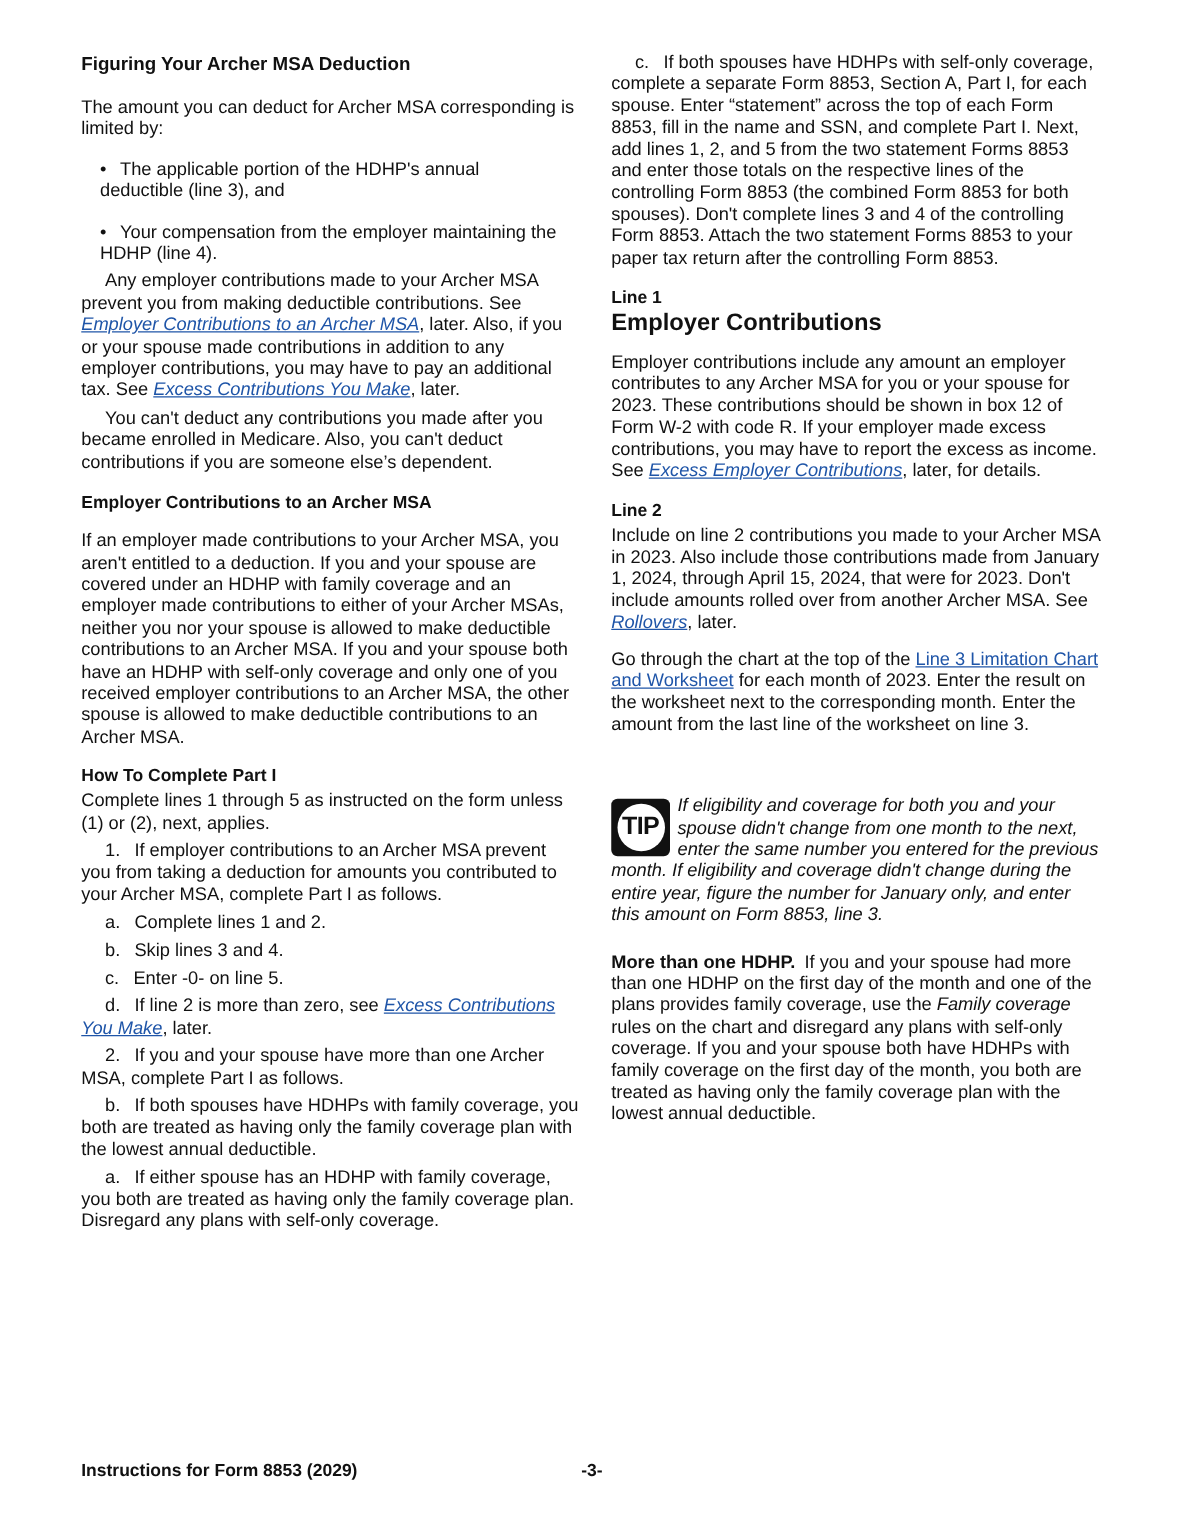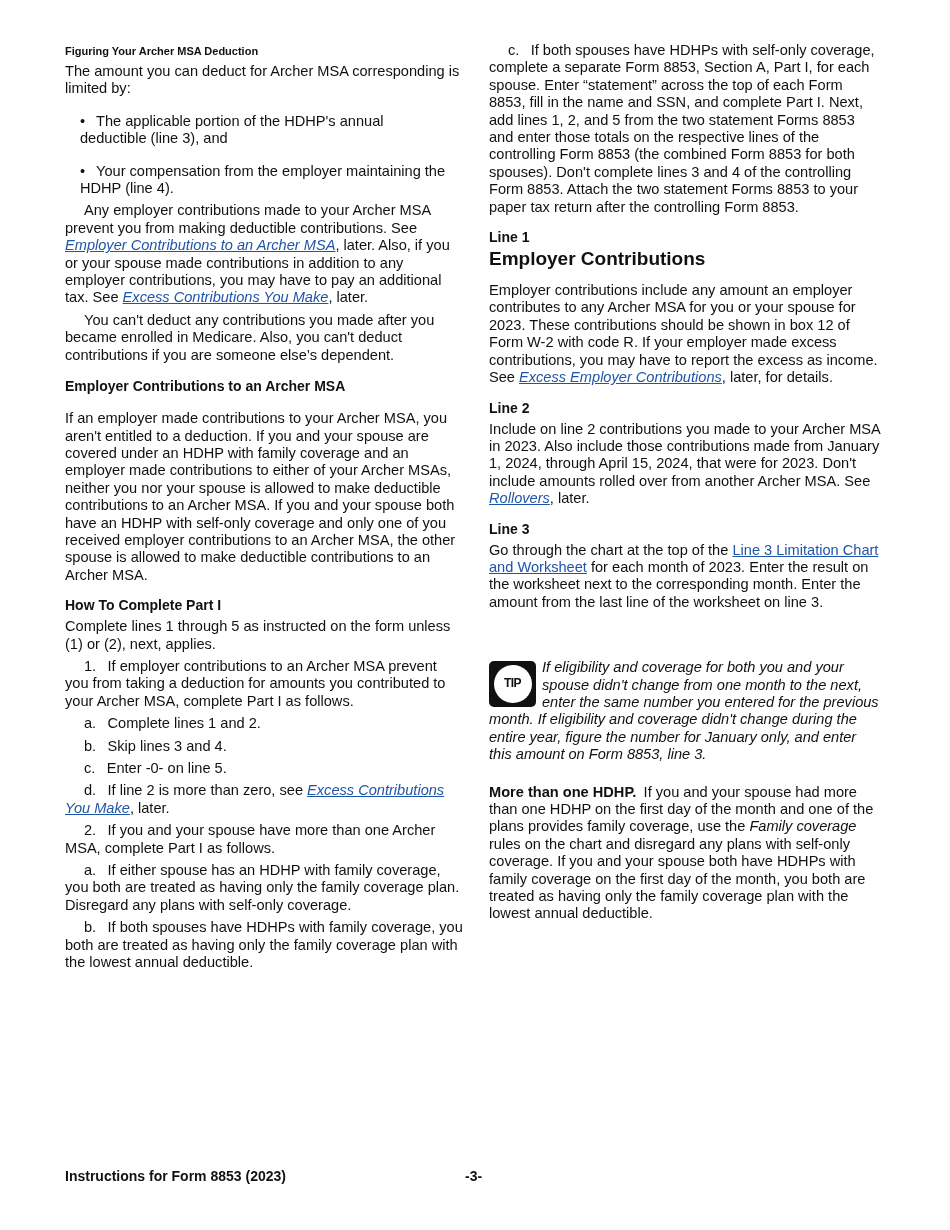--- a/index.html
+++ b/index.html
@@ -6,37 +6,37 @@
     body {
       width: 950px; height: 1230px; position: relative; overflow: hidden;
       font-family: "Liberation Sans", sans-serif; color: #111;
       font-size: 14.6px; line-height: 17.4px;
     }
     .col { position: absolute; top: 42px; }
     .col-left { left: 65px; width: 398px; }
     .col-right { left: 489px; width: 392px; }
     p { margin: 0 0 5px 0; }
     .indent { text-indent: 19px; }
-    h2 { font-size: 11px; font-weight: bold; margin: 0 0 2px 0; line-height: 19px; }
+    h2 { font-size: 15px; font-weight: bold; margin: 0 0 17px 0; line-height: 19px; }
     h3 { font-size: 14px; font-weight: bold; margin: 0 0 3px 0; line-height: 19px; }
     .h-sub { font-size: 19px; font-weight: bold; margin: 0 0 14px 0; line-height: 18px; }
     .bullet { margin: 15px; }
     .bullet .dot { display: inline-block; width: 16px; }
     a.link { color: #1f55a8; text-decoration: underline; }
     a.link.it { font-style: italic; }
     .gap-md { height: 8px; }
     .tip-wrap { margin: 6px 0 12px 0; font-style: italic; }
     .tip-icon {
       float: left; width: 47px; height: 46px; background: #111; border-radius: 5px;
       margin: 2px 6px 0 0; display: flex; align-items: center; justify-content: center;
     }
     .tip-icon .circle {
       width: 38px; height: 38px; border-radius: 50%; background: #fff;
       display: flex; align-items: center; justify-content: center;
-      font-weight: bold; font-style: normal; font-size: 12px; color: #111; letter-spacing: -0.5px;
+      font-weight: bold; font-style: normal; font-size: 20px; color: #111; letter-spacing: -0.5px;
     }
     .tip-text { display: block; margin-top: 48px; }
     .footer { position: absolute; top: 1168px; left: 65px; width: 820px; font-size: 14px; font-weight: bold; }
     .footer .left { position: absolute; left: 0; }
     .footer .center { position: absolute; left: 400px; }
   </style>
 </head>
 <body>
 
 <div class="col col-left">
@@ -50,39 +50,38 @@
   <h3 style="margin-bottom:14px">Employer Contributions to an Archer MSA</h3>
   <p style="margin-bottom:12px">If an employer made contributions to your Archer MSA, you aren't entitled to a deduction. If you and your spouse are covered under an HDHP with family coverage and an employer made contributions to either of your Archer MSAs, neither you nor your spouse is allowed to make deductible contributions to an Archer MSA. If you and your spouse both have an HDHP with self-only coverage and only one of you received employer contributions to an Archer MSA, the other spouse is allowed to make deductible contributions to an Archer MSA.</p>
   <h3>How To Complete Part I</h3>
   <p>Complete lines 1 through 5 as instructed on the form unless (1) or (2), next, applies.</p>
   <p class="indent">1.  If employer contributions to an Archer MSA prevent you from taking a deduction for amounts you contributed to your Archer MSA, complete Part I as follows.</p>
   <p class="indent">a.  Complete lines 1 and 2.</p>
   <p class="indent">b.  Skip lines 3 and 4.</p>
   <p class="indent">c.  Enter -0- on line 5.</p>
   <p class="indent"><span>d.  If line 2 is more than zero, see </span><a class="link it" href="#">Excess Contributions You Make</a><span>, later.</span></p>
   <p class="indent">2.  If you and your spouse have more than one Archer MSA, complete Part I as follows.</p>
+  <p class="indent">b.  If both spouses have HDHPs with family coverage, you both are treated as having only the family coverage plan with the lowest annual deductible.</p>
   <p class="indent">a.  If either spouse has an HDHP with family coverage, you both are treated as having only the family coverage plan. Disregard any plans with self-only coverage.</p>
-  <p class="indent">b.  If both spouses have HDHPs with family coverage, you both are treated as having only the family coverage plan with the lowest annual deductible.</p>
 </div>
 
 <div class="col col-right">
   <p class="indent" style="margin-bottom:12px">c.  If both spouses have HDHPs with self-only coverage, complete a separate Form 8853, Section A, Part I, for each spouse. Enter “statement” across the top of each Form 8853, fill in the name and SSN, and complete Part I. Next, add lines 1, 2, and 5 from the two statement Forms 8853 and enter those totals on the respective lines of the controlling Form 8853 (the combined Form 8853 for both spouses). Don't complete lines 3 and 4 of the controlling Form 8853. Attach the two statement Forms 8853 to your paper tax return after the controlling Form 8853.</p>
   <h3>Line 1</h3>
   <div class="h-sub">Employer Contributions</div>
   <p style="margin-bottom:12px"><span>Employer contributions include any amount an employer contributes to any Archer MSA for you or your spouse for 2023. These contributions should be shown in box 12 of Form W-2 with code R. If your employer made excess contributions, you may have to report the excess as income. See </span><a class="link it" href="#">Excess Employer Contributions</a><span>, later, for details.</span></p>
   <h3>Line 2</h3>
   <p style="margin-bottom:12px"><span>Include on line 2 contributions you made to your Archer MSA in 2023. Also include those contributions made from January 1, 2024, through April 15, 2024, that were for 2023. Don't include amounts rolled over from another Archer MSA. See </span><a class="link it" href="#">Rollovers</a><span>, later.</span></p>
-  <h3>Line 3</h3>
   <p><span>Go through the chart at the top of the </span><a class="link" href="#">Line 3 Limitation Chart and Worksheet</a><span> for each month of 2023. Enter the result on the worksheet next to the corresponding month. Enter the amount from the last line of the worksheet on line 3.</span></p>
   <div class="tip-wrap">
     <span class="tip-icon">
         <span class="circle">TIP</span>
       </span>
     <span class="tip-text">If eligibility and coverage for both you and your spouse didn't change from one month to the next, enter the same number you entered for the previous month. If eligibility and coverage didn't change during the entire year, figure the number for January only, and enter this amount on Form 8853, line 3.</span>
   </div>
   <div class="gap-md"></div>
   <p><b>More than one HDHP.</b><span> If you and your spouse had more than one HDHP on the first day of the month and one of the plans provides family coverage, use the </span><i>Family coverage</i><span> rules on the chart and disregard any plans with self-only coverage. If you and your spouse both have HDHPs with family coverage on the first day of the month, you both are treated as having only the family coverage plan with the lowest annual deductible.</span></p>
 </div>
 
 <div class="footer">
-  <span class="left">Instructions for Form 8853 (2023)</span>
+  <span class="left">Instructions for Form 8853 (2029)</span>
   <span class="center">-3-</span>
 </div>
 
 </body></html>

